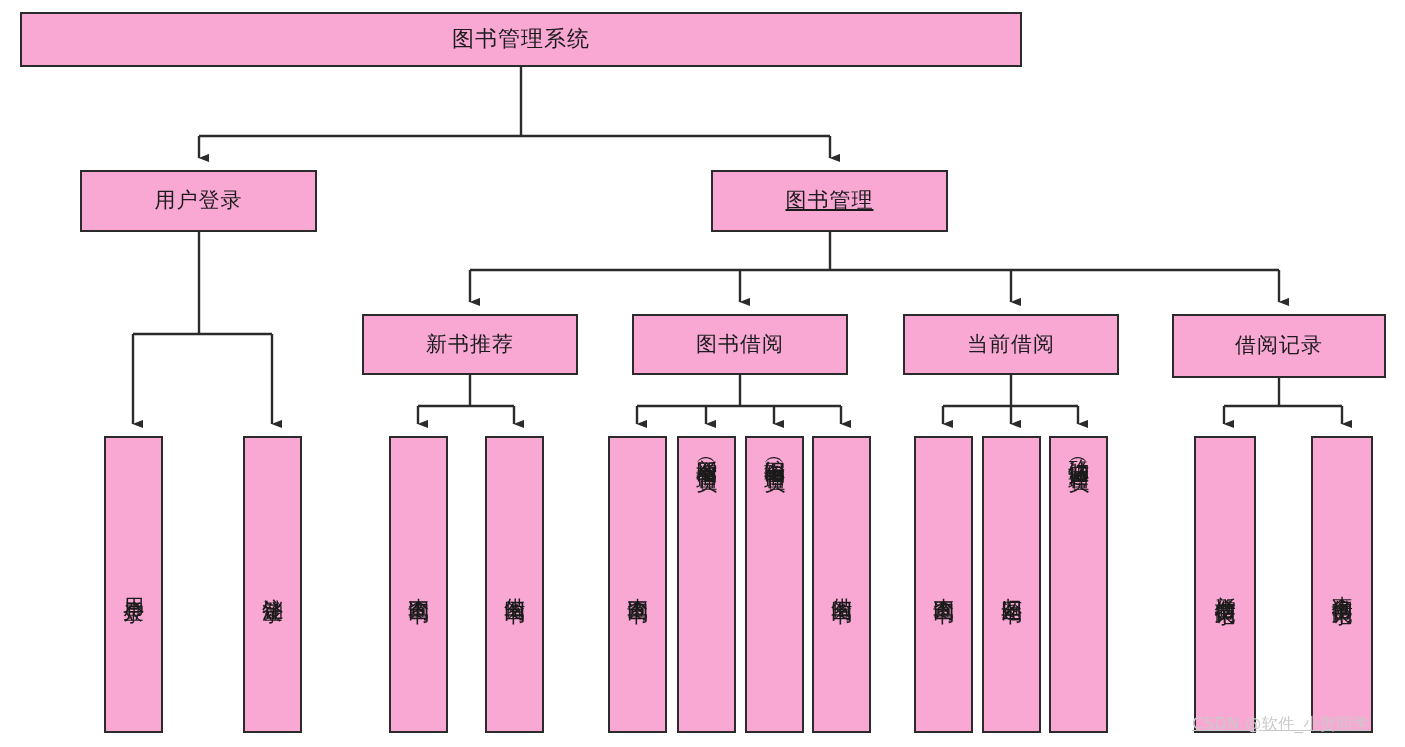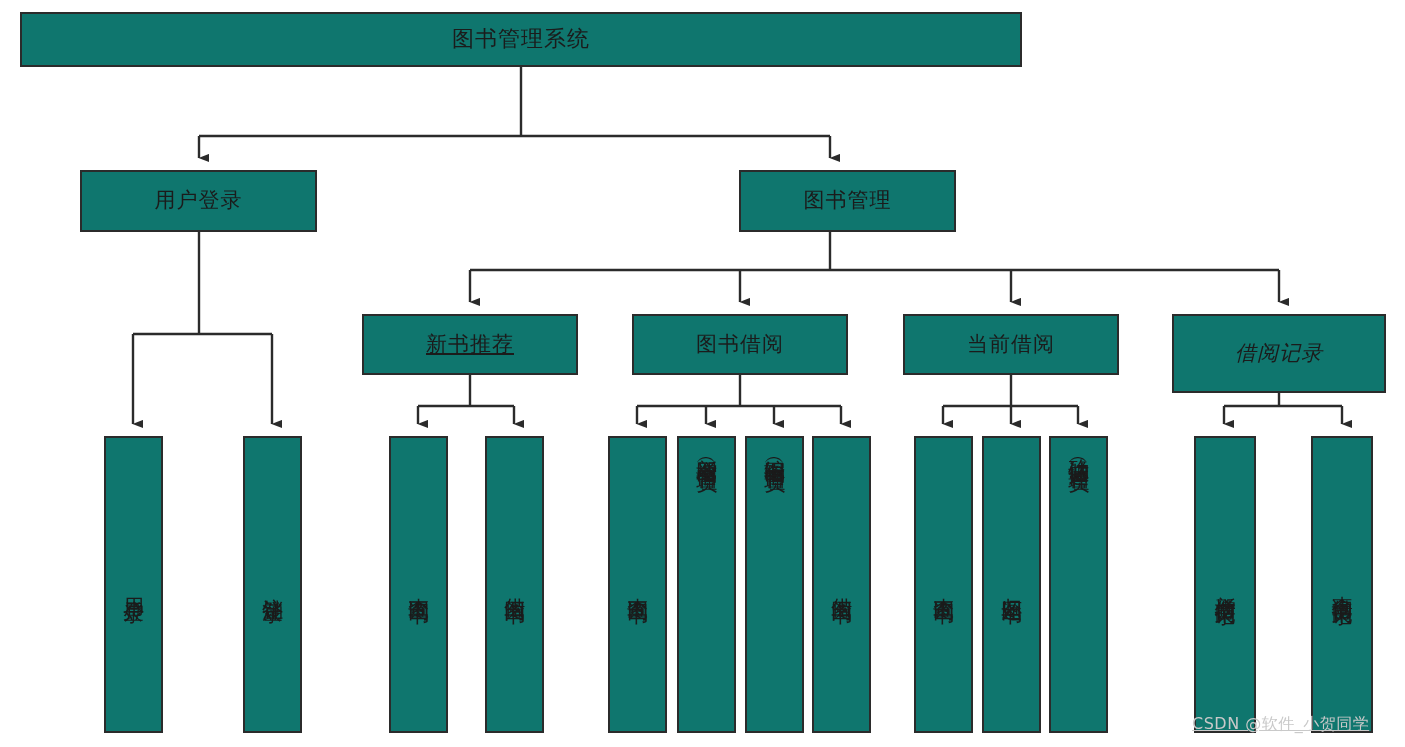--- a/index.html
+++ b/index.html
@@ -1,21 +1,21 @@
 <!DOCTYPE html>
 <html><head>
 <meta charset="utf-8">
 <style>
   html,body{margin:0;padding:0;background:#ffffff;}
   body{width:1405px;height:747px;overflow:hidden;
        font-family:"DejaVu Sans","Liberation Sans",sans-serif;}
   #stage{position:relative;width:1405px;height:747px;background:#fff;}
   #wires{position:absolute;left:0;top:0;width:1405px;height:747px;}
 
-  .node{position:absolute;box-sizing:border-box;background:#0f766e;
+  .node{position:absolute;box-sizing:border-box;background:#f9a8d4;
         border:2.2px solid #2b2b2b;display:flex;align-items:center;
         justify-content:center;color:#1b1b1b;}
   .node.h{ }                       
   .node.h .txt{font-size:21px;line-height:1.1;letter-spacing:1px;white-space:nowrap;}
   .node.v .txt{writing-mode:vertical-rl;text-orientation:upright;
                font-size:21px;line-height:1.35;letter-spacing:2px;
                white-space:nowrap;}
   .node.root .txt{font-size:22px;}
 
   .watermark{position:absolute;left:1192px;top:714px;font-size:16px;
@@ -76,34 +76,34 @@
     </g>
   </svg>
 
   <div class="node h root" style="left:20px;top:12px;width:1002px;height:55px;">
     <span class="txt">图书管理系统</span>
   </div>
 
   <div class="node h" style="left:80px;top:170px;width:237px;height:62px;">
     <span class="txt">用户登录</span>
   </div>
-  <div class="node h" style="left:739px;top:170px;width:217px;height:62px;">
+  <div class="node h" style="left:711px;top:170px;width:237px;height:62px;text-decoration:underline;">
     <span class="txt">图书管理</span>
   </div>
 
-  <div class="node h" style="left:362px;top:314px;width:216px;height:61px;text-decoration:underline;">
+  <div class="node h" style="left:362px;top:314px;width:216px;height:61px;">
     <span class="txt">新书推荐</span>
   </div>
   <div class="node h" style="left:903px;top:314px;width:216px;height:61px;">
     <span class="txt">当前借阅</span>
   </div>
   <div class="node h" style="left:632px;top:314px;width:216px;height:61px;">
     <span class="txt">图书借阅</span>
   </div>
-  <div class="node h" style="left:1172px;top:314px;width:214px;height:79px;font-style:italic;">
+  <div class="node h" style="left:1172px;top:314px;width:214px;height:64px;">
     <span class="txt">借阅记录</span>
   </div>
 
   <div class="node v" style="left:104px;top:436px;width:59px;height:297px;">
     <span class="txt">用户登录</span>
   </div>
   <div class="node v" style="left:243px;top:436px;width:59px;height:297px;">
     <span class="txt">注销登录</span>
   </div>
 

